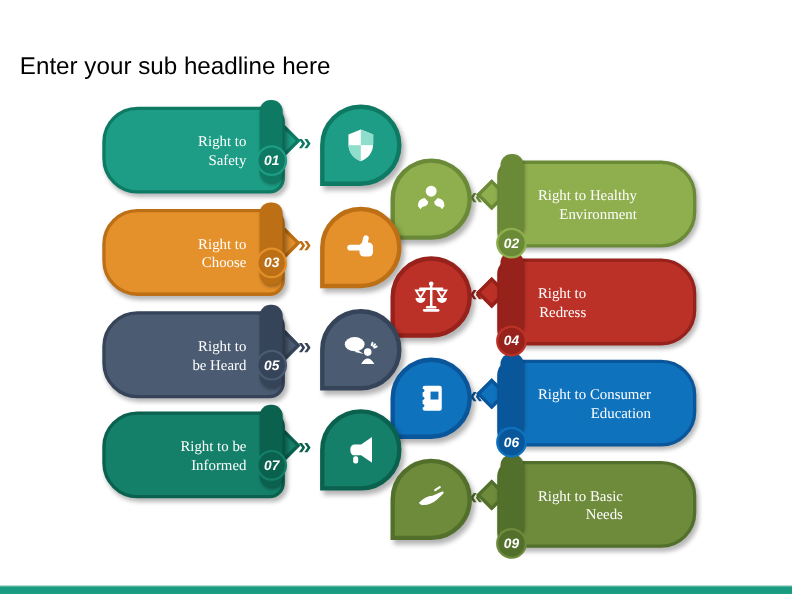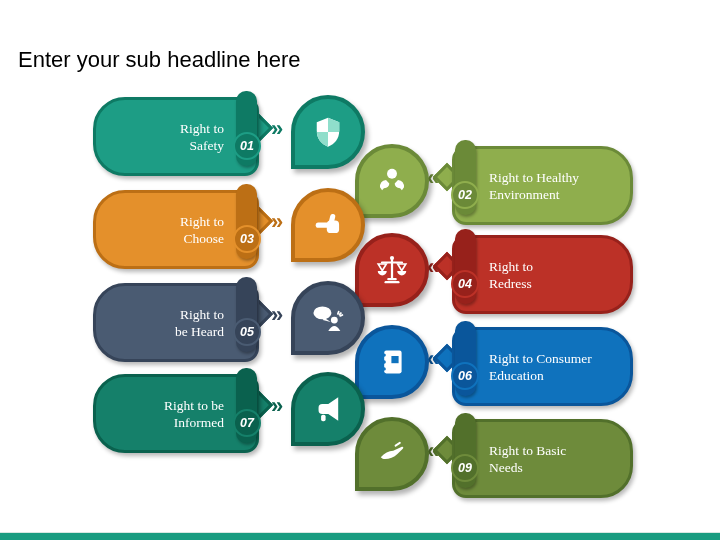--- a/index.html
+++ b/index.html
@@ -29,21 +29,21 @@
     box-shadow:2px 3px 4px rgba(0,0,0,.28);
     font-family:Liberation Serif, serif;
   }
   .left  .pill { left:93px;  width:166px; border-radius:32px 14px 14px 32px; justify-content:flex-end; padding-right:32px; }
   .right .pill { left:452px; width:181px; border-radius:14px 32px 32px 14px; justify-content:flex-start; padding-left:34px; }
 
   .pill-text {
     color:#fff; font-size:13.5px; line-height:17px; white-space:pre-line;
   }
   .left  .pill-text { text-align:right; }
-  .right .pill-text { text-align:left; }
+  .right .pill-text { text-align:right; }
 
   .band {
     position:absolute; top:-6px; width:21px; height:75px;
     background:var(--dark); border-radius:10px; z-index:3;
     box-shadow:1px 2px 3px rgba(0,0,0,.3);
   }
   .left  .band { left:236px; }
   .right .band { left:455px; }
 
   .tip {
@@ -54,21 +54,21 @@
   .left  .tip { left:249px; }
   .right .tip { left:437px; }
 
   .num {
     position:absolute; top:35px; width:28px; height:28px; box-sizing:border-box;
     background:var(--dark); border:2px solid var(--fill); border-radius:50%;
     color:#fff; font-size:12.5px; font-weight:700; z-index:4;
     display:flex; align-items:center; justify-content:center;font-style:italic;
   }
   .left  .num { left:233px; }
-  .right .num { left:451px; }
+  .right .num { left:451px;margin-top:26px; }
 
   .chev {
     position:absolute; top:0; height:63px; width:22px; z-index:2;
     display:flex; align-items:center; justify-content:center;
     color:var(--dark); font-size:22px; font-weight:700;
   }
   .left  .chev { left:266px; }
   .right .chev { left:422px; }
 
   .icon-circle {

